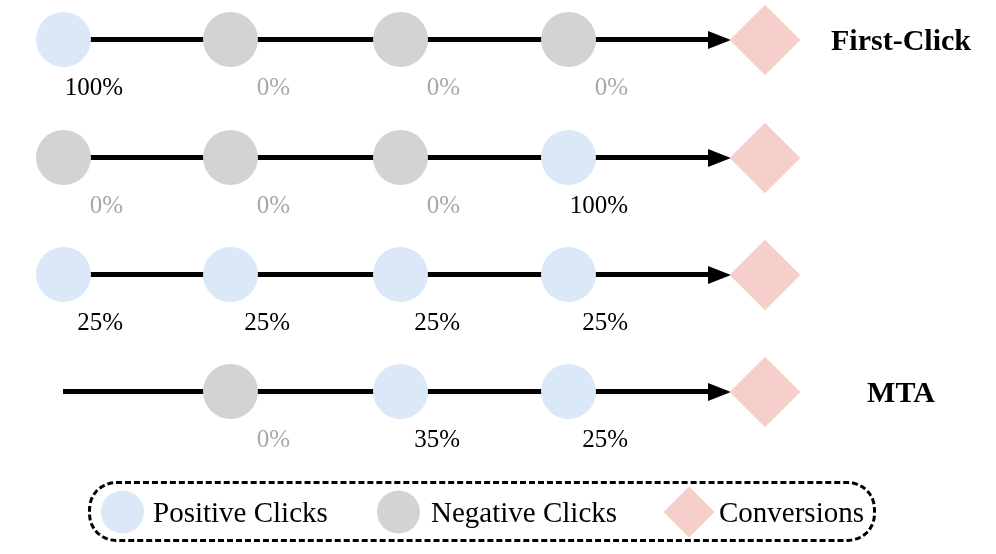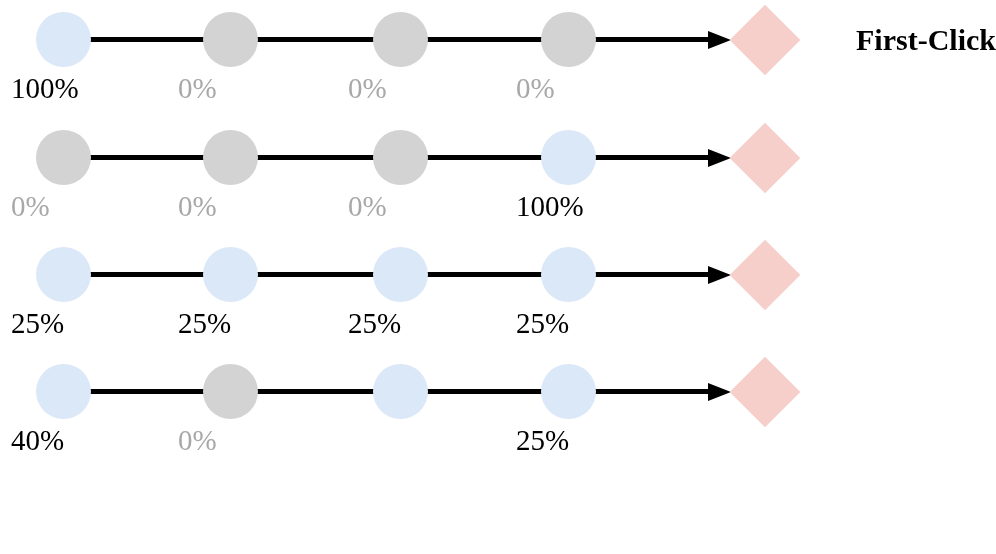--- a/index.html
+++ b/index.html
@@ -32,35 +32,35 @@
   .ng2 { left: 170px; }
   .ng3 { left: 340px; }
   .ng4 { left: 508px; }
   .node {
     position: absolute; left: 32.5px; top: 27px;
     width: 55px; height: 55px; border-radius: 50%;
   }
   .node-group[data-type="positive"] .node { background: var(--positive-click, #dbe8f8); }
   .node-group[data-type="negative"] .node { background: var(--negative-click, #d3d3d3); }
   .pct {
-    position: absolute; left: 8px; top: 89px; width: 120px;
-    text-align: left; font-size: 29px; line-height: 1;
+    position: absolute; left: 0; top: 89px; width: 120px;
+    text-align: right; font-size: 25px; line-height: 1;
     color: var(--text, #000);
   }
   .node-group[data-type="negative"] .pct { color: var(--negative-text, #a8a8a8); }
   .diamond {
     position: absolute; left: 740px; top: 29.5px;
     width: 50px; height: 50px;
     background: var(--conversion, #f6cfcb);
     transform: rotate(45deg);
     z-index: 2;
   }
   .model-label {
     position: absolute; left: 806px; top: 38px; width: 190px;
-    text-align: right; font-weight: bold; font-size: 30px; line-height: 1.1;
+    text-align: center; font-weight: bold; font-size: 30px; line-height: 1.1;
     white-space: nowrap;
   }
   
   .legend {
     position: absolute; left: 88px; top: 481px;
     width: 788px; height: 61px;
     border: 3px dashed #000;
     border-radius: 28px;
     box-sizing: border-box;
   }
@@ -152,32 +152,38 @@
     <div class="node-group ng4" data-type="positive">
       <span class="node"></span>
       <span class="pct">25%</span>
     </div>
     <div class="diamond"></div>
   </div>
 
   <div class="row" style="top:337px">
     <div class="shaft"></div>
     <div class="arrowhead"></div>
-    <div class="node-group ng1" data-type="positive">
-      <span class="node"></span>
-      <span class="pct">40%</span>
-    </div>
     <div class="node-group ng2" data-type="negative">
       <span class="node"></span>
       <span class="pct">0%</span>
     </div>
     <div class="node-group ng3" data-type="positive">
       <span class="node"></span>
+      <span class="pct">35%</span>
     </div>
     <div class="node-group ng4" data-type="positive">
       <span class="node"></span>
       <span class="pct">25%</span>
     </div>
     <div class="diamond"></div>
+    <div class="model-label">MTA</div>
   </div>
 
+  <div class="legend">
+    <span class="legend-swatch-circle pos"></span>
+    <span class="legend-label l1">Positive Clicks</span>
+    <span class="legend-swatch-circle neg"></span>
+    <span class="legend-label l2">Negative Clicks</span>
+    <span class="legend-swatch-diamond"></span>
+    <span class="legend-label l3">Conversions</span>
+  </div>
 
 </div>
 
 </body></html>

